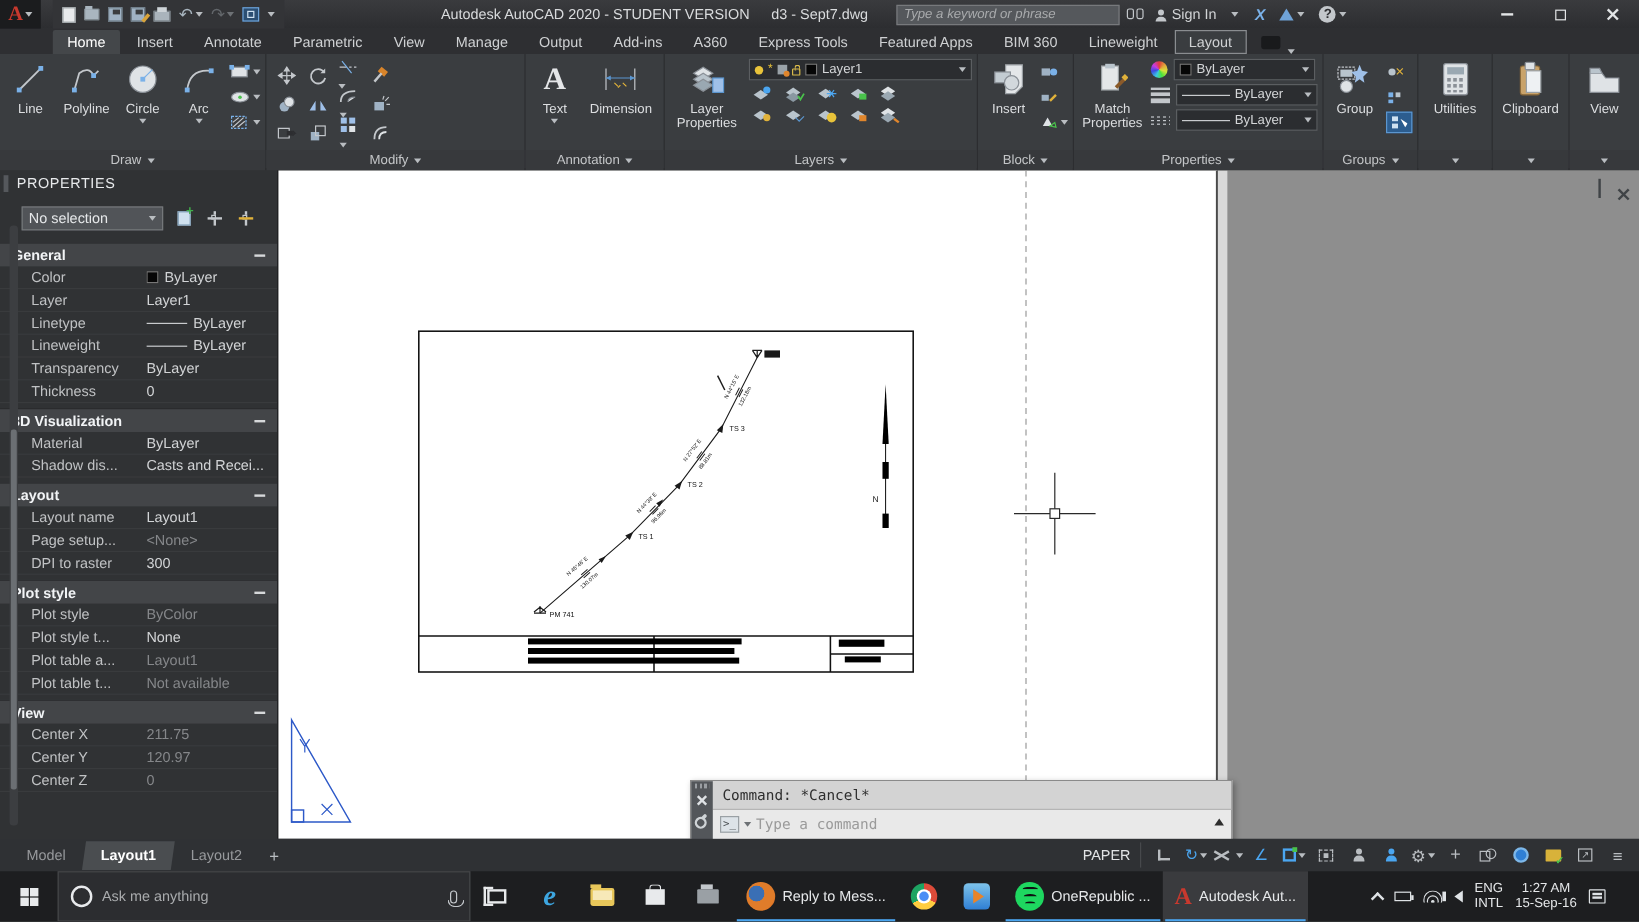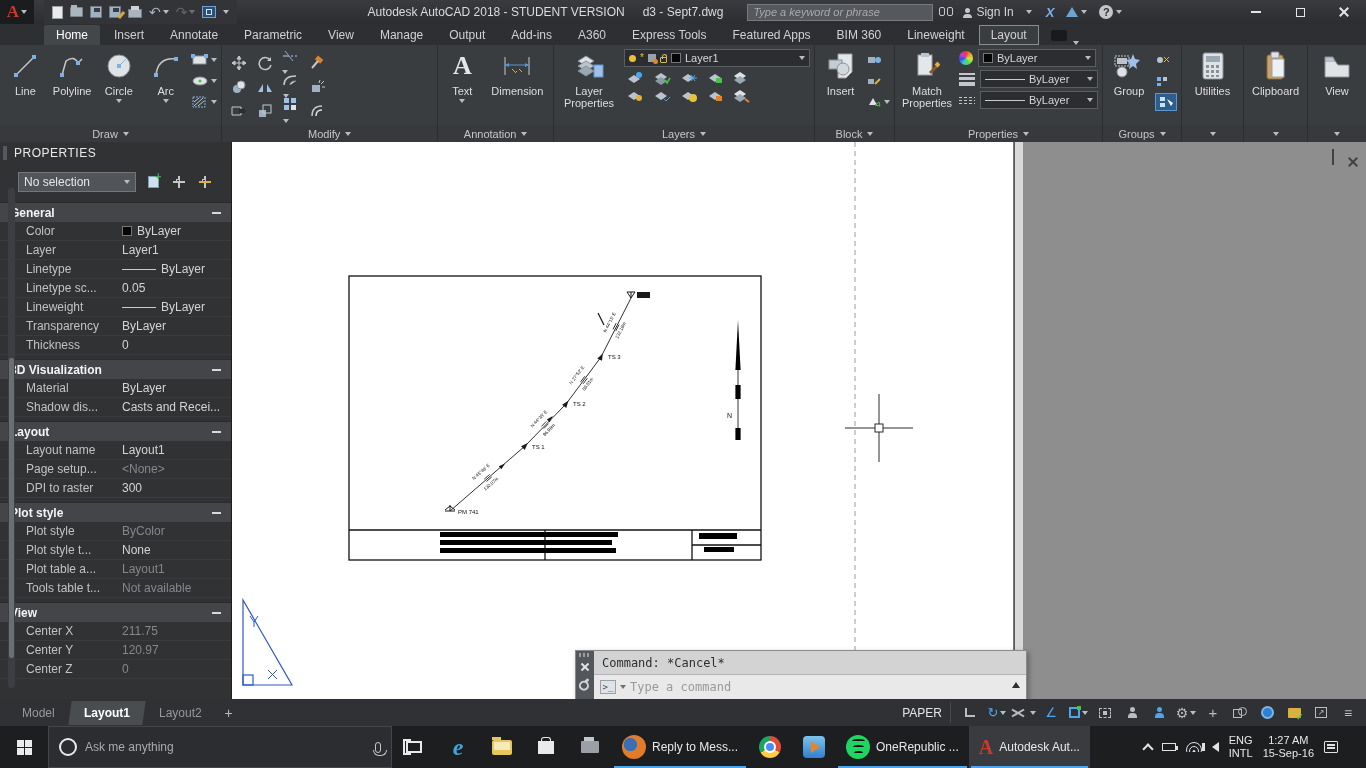--- a/index.html
+++ b/index.html
@@ -245,21 +245,21 @@
         </span>
       <span class="qi">
           <span class="wsicon">
             <i></i>
           </span>
         </span>
       <span class="qi">
           <span class="caret"></span>
         </span>
     </div>
-    <div class="titletext"><span>Autodesk AutoCAD 2018 - STUDENT VERSION</span><span class="doc">d3 - Sept7.dwg</span></div>
+    <div class="titletext"><span>Autodesk AutoCAD 2020 - STUDENT VERSION</span><span class="doc">d3 - Sept7.dwg</span></div>
     <div class="tsearch">
         <span>Type a keyword or phrase</span>
       </div>
     <span class="binoc">
         <i></i>
         <i></i>
       </span>
     <div class="signin">
         <span class="person"></span>
         <span>Sign In</span>
@@ -826,24 +826,20 @@
             <span class="pv">Layer1</span>
           </div>
         <div class="prow">
             <span class="pl">Linetype</span>
             <span class="pv">
               <span class="pvline"></span>
               <span>ByLayer</span>
             </span>
           </div>
         <div class="prow">
-            <span class="pl">Linetype sc...</span>
-            <span class="pv">0.05</span>
-          </div>
-        <div class="prow">
             <span class="pl">Lineweight</span>
             <span class="pv">
               <span class="pvline"></span>
               <span>ByLayer</span>
             </span>
           </div>
         <div class="prow">
             <span class="pl">Transparency</span>
             <span class="pv">ByLayer</span>
           </div>
@@ -898,21 +894,21 @@
           </div>
         <div class="prow">
             <span class="pl">Plot style t...</span>
             <span class="pv">None</span>
           </div>
         <div class="prow">
             <span class="pl">Plot table a...</span>
             <span class="pv dim">Layout1</span>
           </div>
         <div class="prow">
-            <span class="pl">Tools table t...</span>
+            <span class="pl">Plot table t...</span>
             <span class="pv dim">Not available</span>
           </div>
       </div>
 
       <div class="psec">
         <div class="pshead">
             <span>View</span>
             <span class="min"></span>
           </div>
         <div class="prow">

